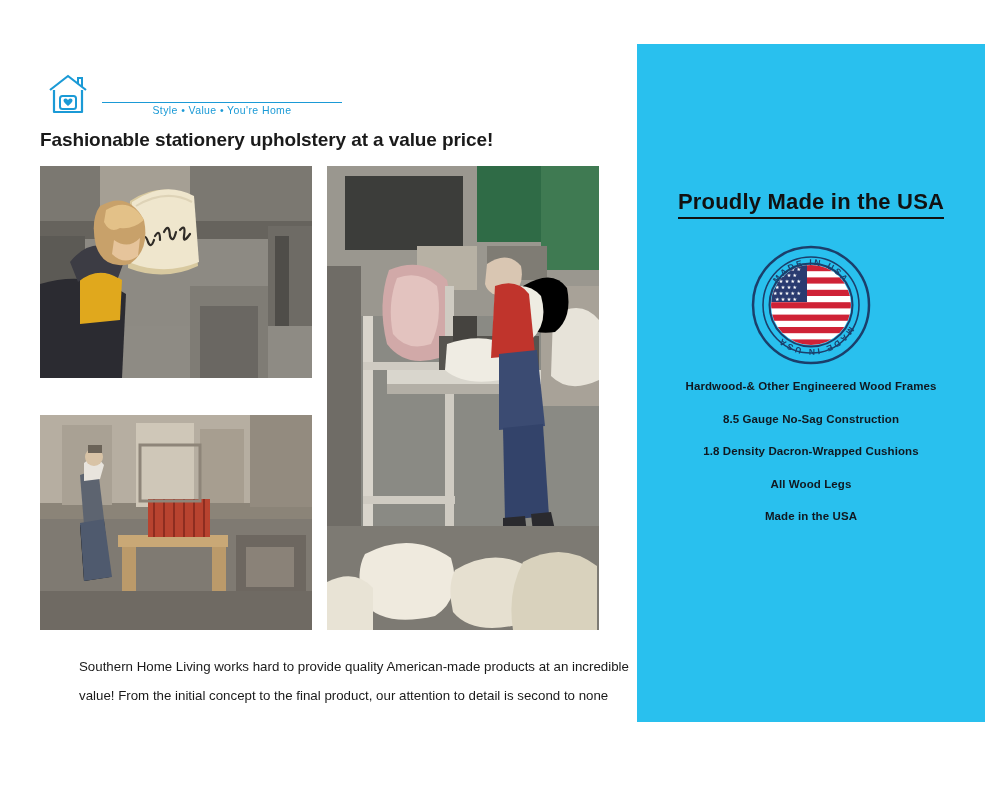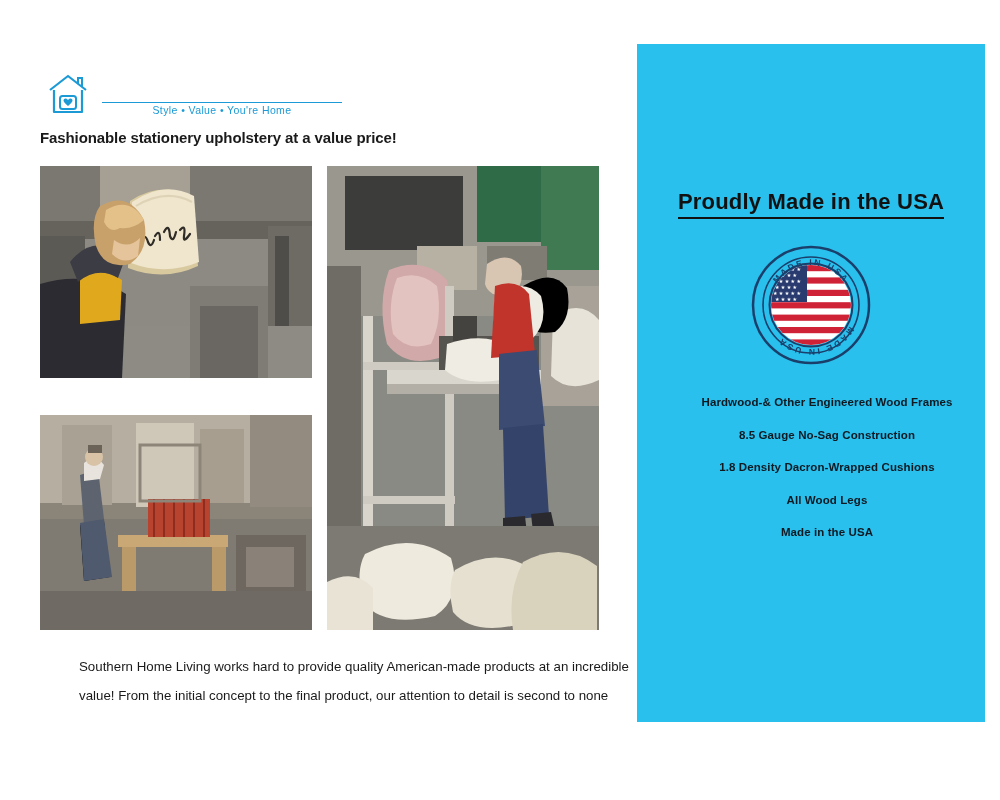--- a/index.html
+++ b/index.html
@@ -50,21 +50,21 @@
     height: 130px;
   }
 
   
   .feature-list {
     position: absolute;
     left: 0;
     top: 336px;
     width: 100%;
     padding: 0;
-    margin: 16px;
+    margin: 0;
     list-style: none;
   }
   .feature-list li {
     text-align: center;
     font-size: 11.5px;
     font-weight: bold;
     color: #101820;
     margin-bottom: 20.5px;
     letter-spacing: 0.1px;
   }
@@ -111,21 +111,21 @@
     font-size: 10.5px;
     color: #1b9ad6;
     letter-spacing: 0.4px;
   }
 
   
   .headline {
     position: absolute;
     left: 40px;
     top: 129px;
-    font-size: 15px;
+    font-size: 19px;
     font-weight: bold;
     color: #1a1a1a;
     letter-spacing: -0.1px;
   }
 
   
   .photo {
     position: absolute;
     overflow: hidden;
     background: #9a9a96;

